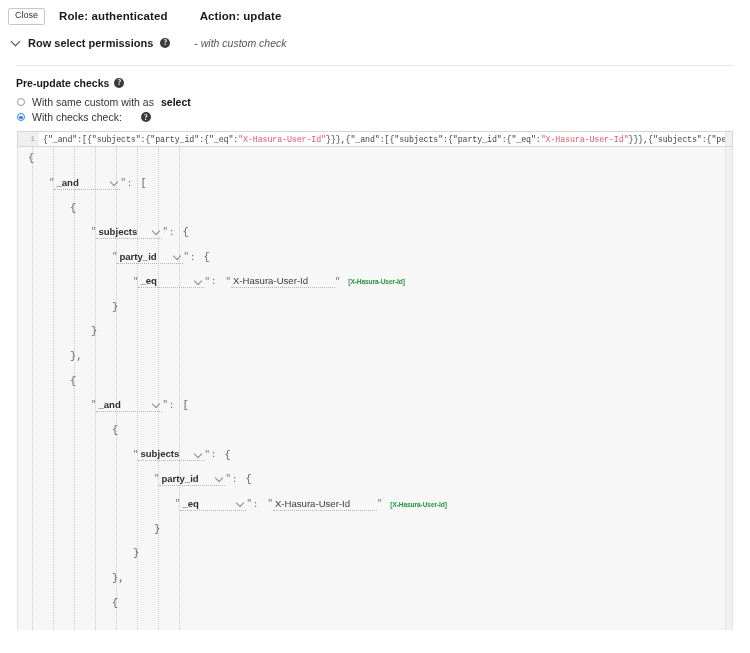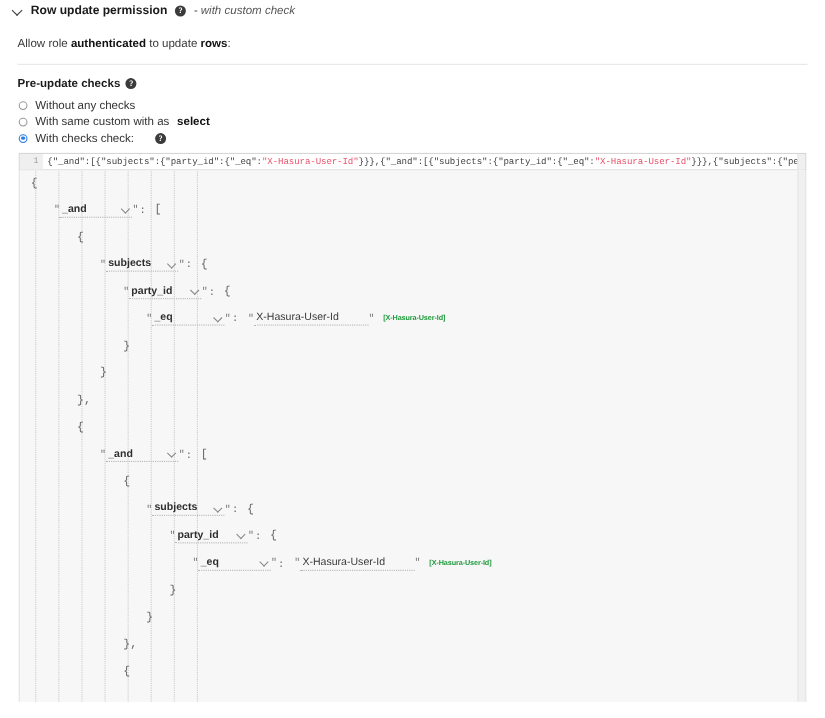--- a/index.html
+++ b/index.html
@@ -49,21 +49,21 @@
   }
   .section-title { font-weight: bold; color: #1a1a1a; font-size: 11px; }
   .qmark {
     display: inline-flex; align-items: center; justify-content: center;
     width: 10px; height: 10px; border-radius: 50%;
     background: #3b3b3b; color: #fff;
     font-size: 7.5px; font-weight: bold; line-height: 1;
     font-family: "Liberation Serif", serif;
     cursor: pointer;
   }
-  .section-sub { font-style: italic; color: #555; font-size: 10.5px; margin-left: 0; }
+  .section-sub { font-style: italic; color: #555; font-size: 10.5px; margin-left: 17px; }
 
   
   .allow-line {
     padding: 14px 0 0 16px;
     font-size: 10.5px; color: #3a3a3a;
   }
   .allow-line b { color: #111; }
 
   .divider {
     margin: 12px 16px 0 16px;
@@ -193,42 +193,43 @@
   }
   .code-scroll {
     width: 7px; flex: 0 0 7px; background: #f0f0f0; border-left: 1px solid #e6e6e6;
   }
 </style>
 </head>
 <body>
 
 <div id="root">
 
+  <div class="header-bar">
+    <button class="close-btn">Close</button>
+    <span class="hdr-item">Role: authenticated</span>
+    <span class="hdr-gap"></span>
+    <span class="hdr-item">Action: update</span>
+  </div>
 
   <div class="section-row">
     <span class="chev-down"></span>
-    <span class="section-title">Row update permission</span>
+    <span class="section-title">Row select permissions</span>
     <span class="qmark">?</span>
     <span class="section-sub">- with custom check</span>
   </div>
 
-  <div class="allow-line"><span>Allow role </span><b>authenticated</b><span> to update </span><b>rows</b><span>:</span></div>
 
   <div class="divider"></div>
 
   <div class="pre-label">
     <span>Pre-update checks</span>
     <span class="qmark">?</span>
   </div>
 
   <div class="radio-list">
-    <div class="radio-row">
-      <span class="radio"></span>
-      <span>Without any checks</span>
-    </div>
     <div class="radio-row">
       <span class="radio"></span>
       <span>With same custom with as </span>
         <b>select</b>
     </div>
     <div class="radio-row">
       <span class="radio checked"></span>
       <span>With checks check:</span>
       <span class="qmark">?</span>
     </div>

